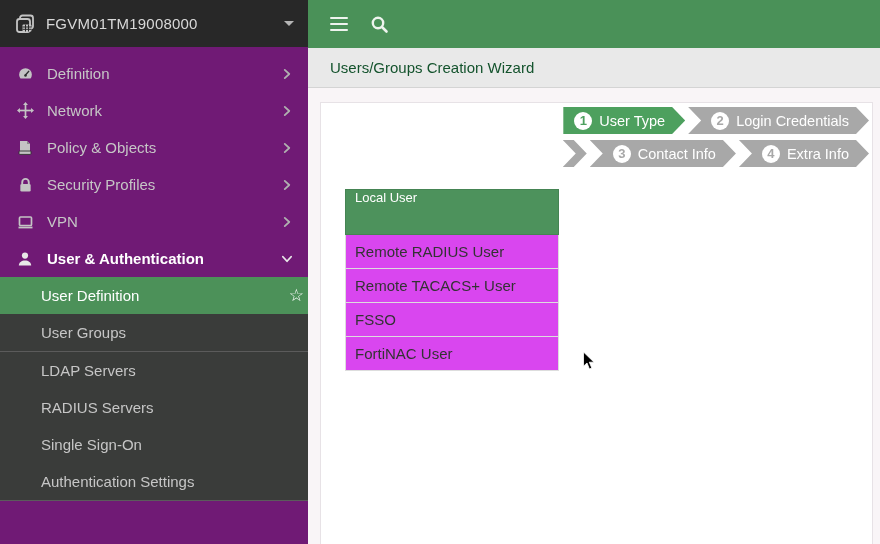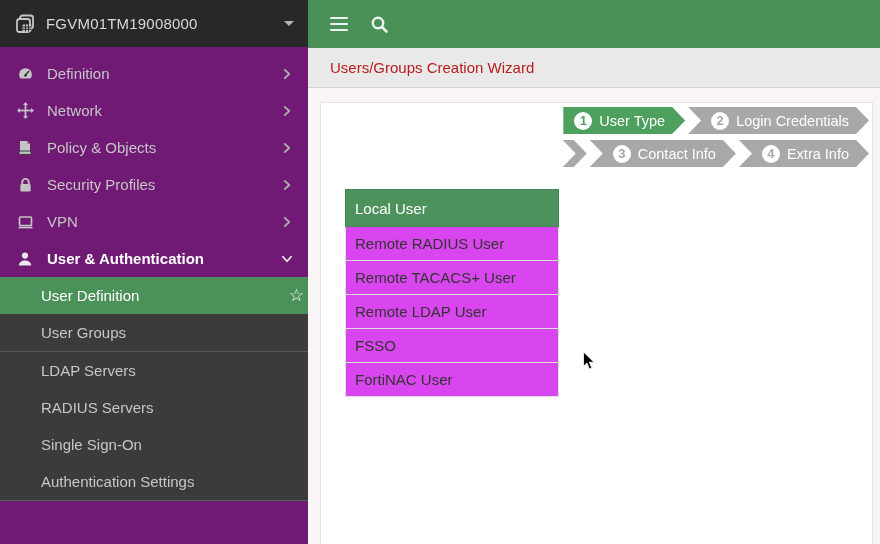--- a/index.html
+++ b/index.html
@@ -28,39 +28,39 @@
   .sub-item.selected .fav-star { color:#ffffff; font-size:17px; line-height:normal; }
   .sub-divider { border-top:1px solid #5b5b5b; }
 
   
   .topbar { position:absolute; left:308px; top:0; right:0; height:48px; background:#4a9158; display:flex; align-items:center; }
   .hamburger { margin-left:22px; display:flex; flex-direction:column; gap:3.5px; cursor:pointer; }
   .hamburger span { display:block; width:18px; height:2.5px; background:#eef4ee; border-radius:1px; }
   .search-btn { margin-left:22px; display:flex; cursor:pointer; }
 
   
-  .breadcrumb { position:absolute; left:308px; top:48px; right:0; height:40px; background:#e9e9e9; border-bottom:1px solid #d4d4d4; display:flex; align-items:center; padding-left:22px; color:#b91c1c; font-size:15px; }
+  .breadcrumb { position:absolute; left:308px; top:48px; right:0; height:40px; background:#e9e9e9; border-bottom:1px solid #d4d4d4; display:flex; align-items:center; padding-left:22px; color:#14532d; font-size:15px; }
 
   
   .content { position:absolute; left:308px; top:89px; right:0; bottom:0; background:#f9f5f7; }
   .card { position:absolute; left:12px; top:13px; right:7px; bottom:-4px; background:#ffffff; border:1px solid #e7e2e6; }
 
   
   .wizard { display:flex; flex-direction:column; align-items:flex-end; gap:6px; padding:4px 3px 0 0; }
   .wiz-row { display:flex; gap:3px; }
   .step { height:27px; display:flex; align-items:center; background:#a8a8a8; color:#ffffff; font-size:14.5px; padding:0 20px 0 11px; clip-path:polygon(0 0, calc(100% - 13px) 0, 100% 50%, calc(100% - 13px) 100%, 0 100%); cursor:pointer; }
   .step.notched { clip-path:polygon(0 0, calc(100% - 13px) 0, 100% 50%, calc(100% - 13px) 100%, 0 100%, 13px 50%); padding-left:23px; }
   .step.active { background:#4da05e; }
   .step .num { width:18px; height:18px; border-radius:50%; background:#ffffff; color:#a8a8a8; font-size:13px; font-weight:bold; display:flex; align-items:center; justify-content:center; margin-right:7px; flex:none; }
   .step.active .num { color:#4da05e; }
   .lead-chevron { width:24px; height:27px; background:#a8a8a8; clip-path:polygon(0 0, 11px 0, 24px 50%, 11px 100%, 0 100%, 13px 50%); }
 
   
   .ut-list { position:absolute; left:24px; top:86px; width:214px; }
-  .ut-header { height:38px; background:#4d925c; color:#ffffff; font-size:15px; display:flex; align-items:center; padding:0 9px; border:1px solid #458453; cursor:pointer; }
+  .ut-header { height:46px; background:#4d925c; color:#ffffff; font-size:13px; display:flex; padding:0 9px; border:1px solid #458453; cursor:pointer; }
   .ut-row { height:34px; background:#d946ef; color:#333333; font-size:15px; display:flex; align-items:center; padding:0 9px; border:1px solid #dddddd; border-top:none; cursor:pointer; }
 
   .cursor { position:absolute; left:582px; top:351px; pointer-events:none; }
 </style>
 </head>
 <body>
 
 <div class="app">
 
   <div class="sidebar">
@@ -249,23 +249,20 @@
         <div class="ut-header">
           <span>Local User</span>
         </div>
         <div class="ut-row">
           <span>Remote RADIUS User</span>
         </div>
         <div class="ut-row">
           <span>Remote TACACS+ User</span>
         </div>
         <div class="ut-row">
-          <span>Remote LDAP User</span>
-        </div>
-        <div class="ut-row">
           <span>FSSO</span>
         </div>
         <div class="ut-row">
           <span>FortiNAC User</span>
         </div>
       </div>
 
     </div>
   </div>
 

